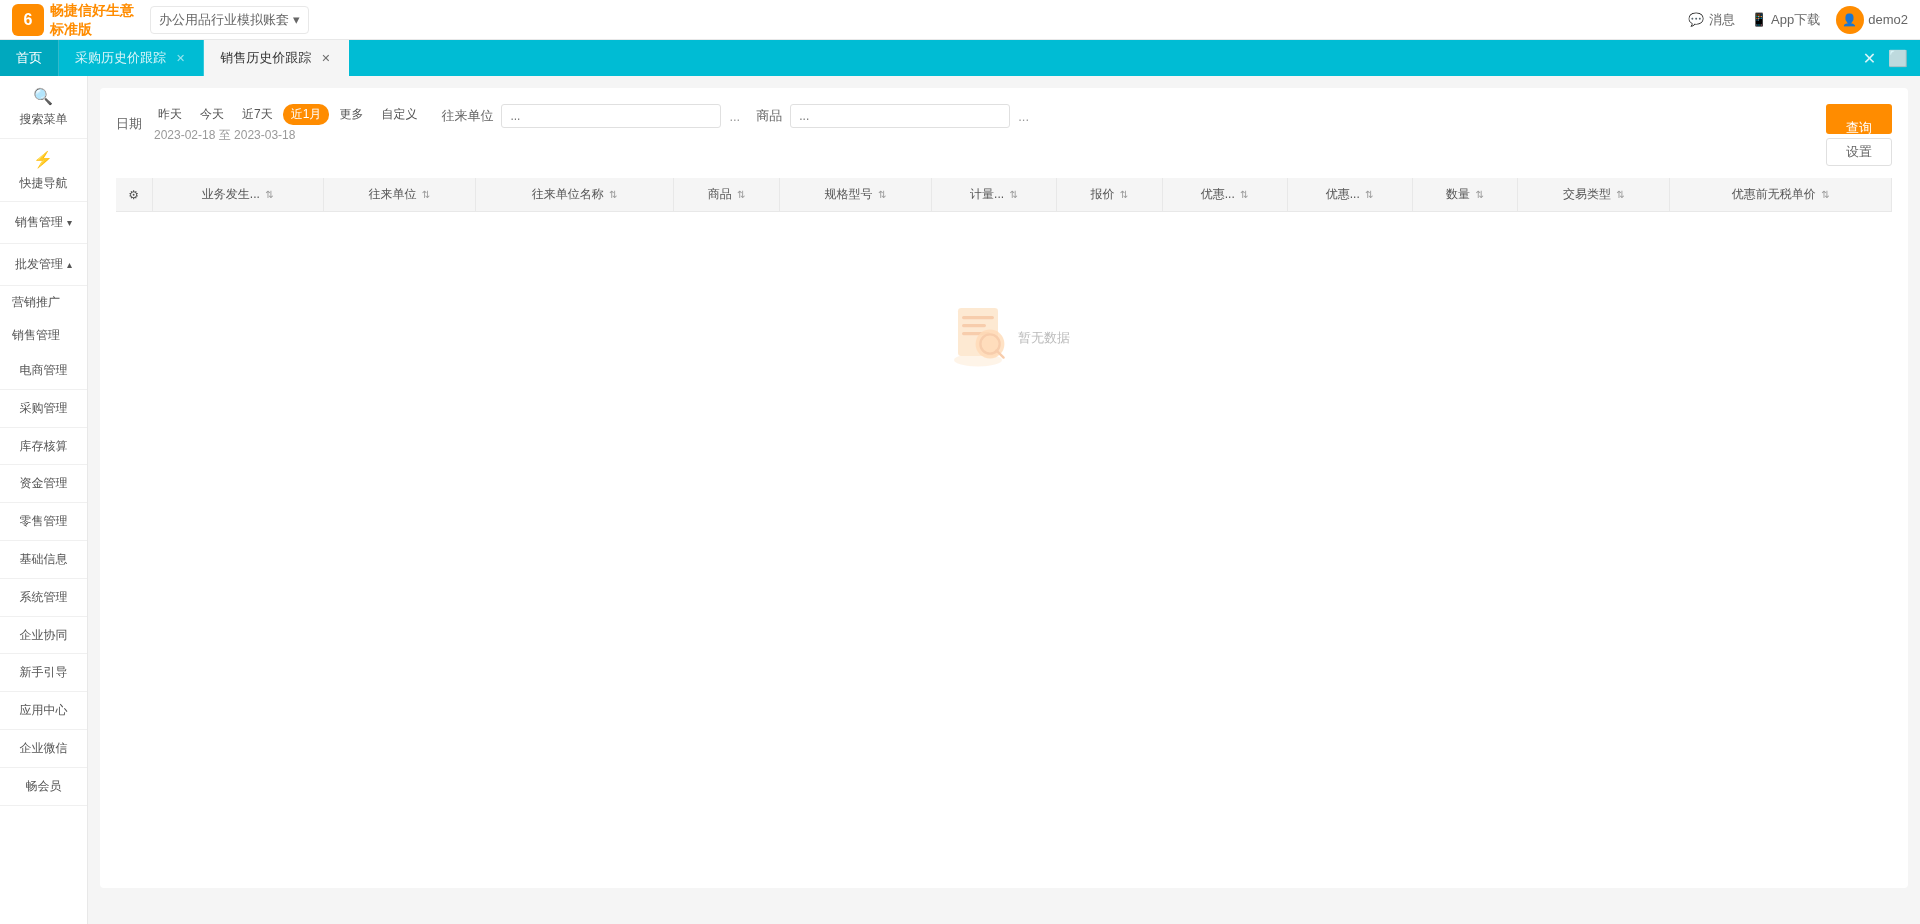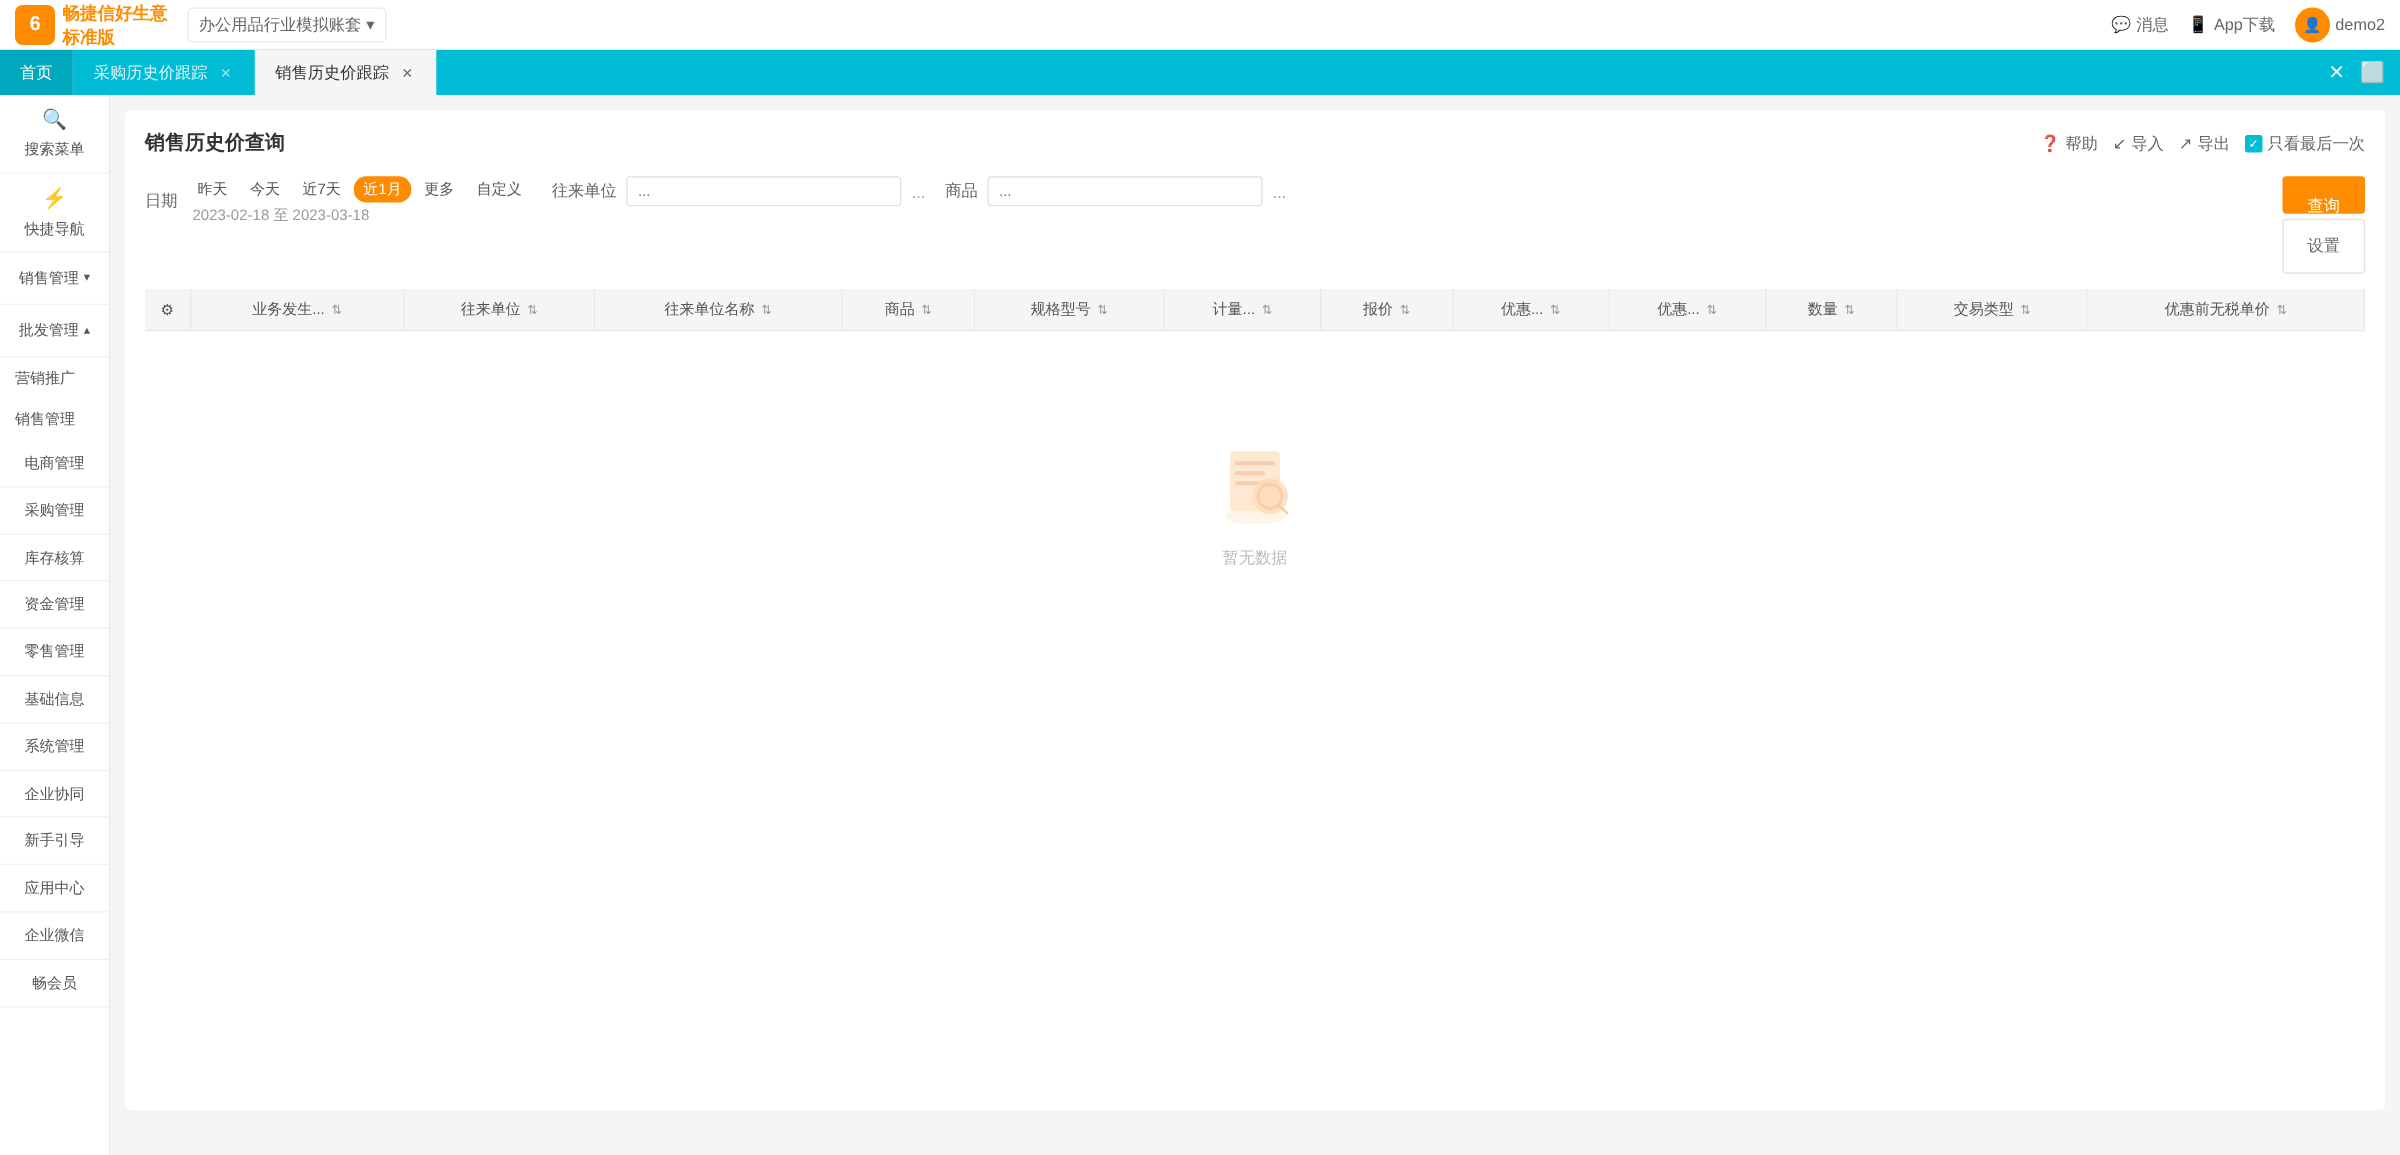--- a/index.html
+++ b/index.html
@@ -300,21 +300,21 @@
       height: 30px;
     }
     .btn-settings {
       background: #fff;
       color: #666;
       border: 1px solid #e0e0e0;
       padding: 4px 12px;
       border-radius: 3px;
       cursor: pointer;
       font-size: 13px;
-      height: 44px;
+      height: 28px;
     }
 
     
     .filter-container {
       margin-bottom: 12px;
     }
     .filter-row {
       display: flex;
       align-items: flex-start;
       gap: 16px;
@@ -352,21 +352,21 @@
     }
     thead th .sort-icon { color: #999; font-size: 10px; margin-left: 2px; }
     .th-settings {
       width: 36px;
       text-align: center;
     }
 
     
     .empty-state {
       display: flex;
-      flex-direction: column;
+      flex-direction: row;
       align-items: center;
       justify-content: center;
       padding: 80px 0;
       color: #999;
     }
     .empty-icon {
       width: 80px;
       height: 80px;
       margin-bottom: 12px;
       opacity: 0.7;
@@ -488,41 +488,20 @@
     </div>
     <div class="sidebar-item">
       <span>畅会员</span>
     </div>
   </div>
 
   <div class="content">
     <div class="page-content">
       <div class="page-card">
 
-        <div class="page-header">
-          <div class="page-title">销售历史价查询</div>
-          <div class="page-header-actions">
-            <div class="header-action-item">
-              <span>❓</span>
-              <span>帮助</span>
-            </div>
-            <div class="header-action-item">
-              <span>↙</span>
-              <span>导入</span>
-            </div>
-            <div class="header-action-item">
-              <span>↗</span>
-              <span>导出</span>
-            </div>
-            <div class="checkbox-label">
-              <div class="checkbox-checked">✓</div>
-              <span>只看最后一次</span>
-            </div>
-          </div>
-        </div>
 
         <div class="filter-container">
           <div class="filter-row">
 
             <div class="filter-group">
               <span class="filter-label">日期</span>
               <div style="display:flex; flex-direction: column; gap: 2px;">
                 <div class="date-shortcuts">
                   <span class="date-btn">昨天</span>
                   <span class="date-btn">今天</span>

